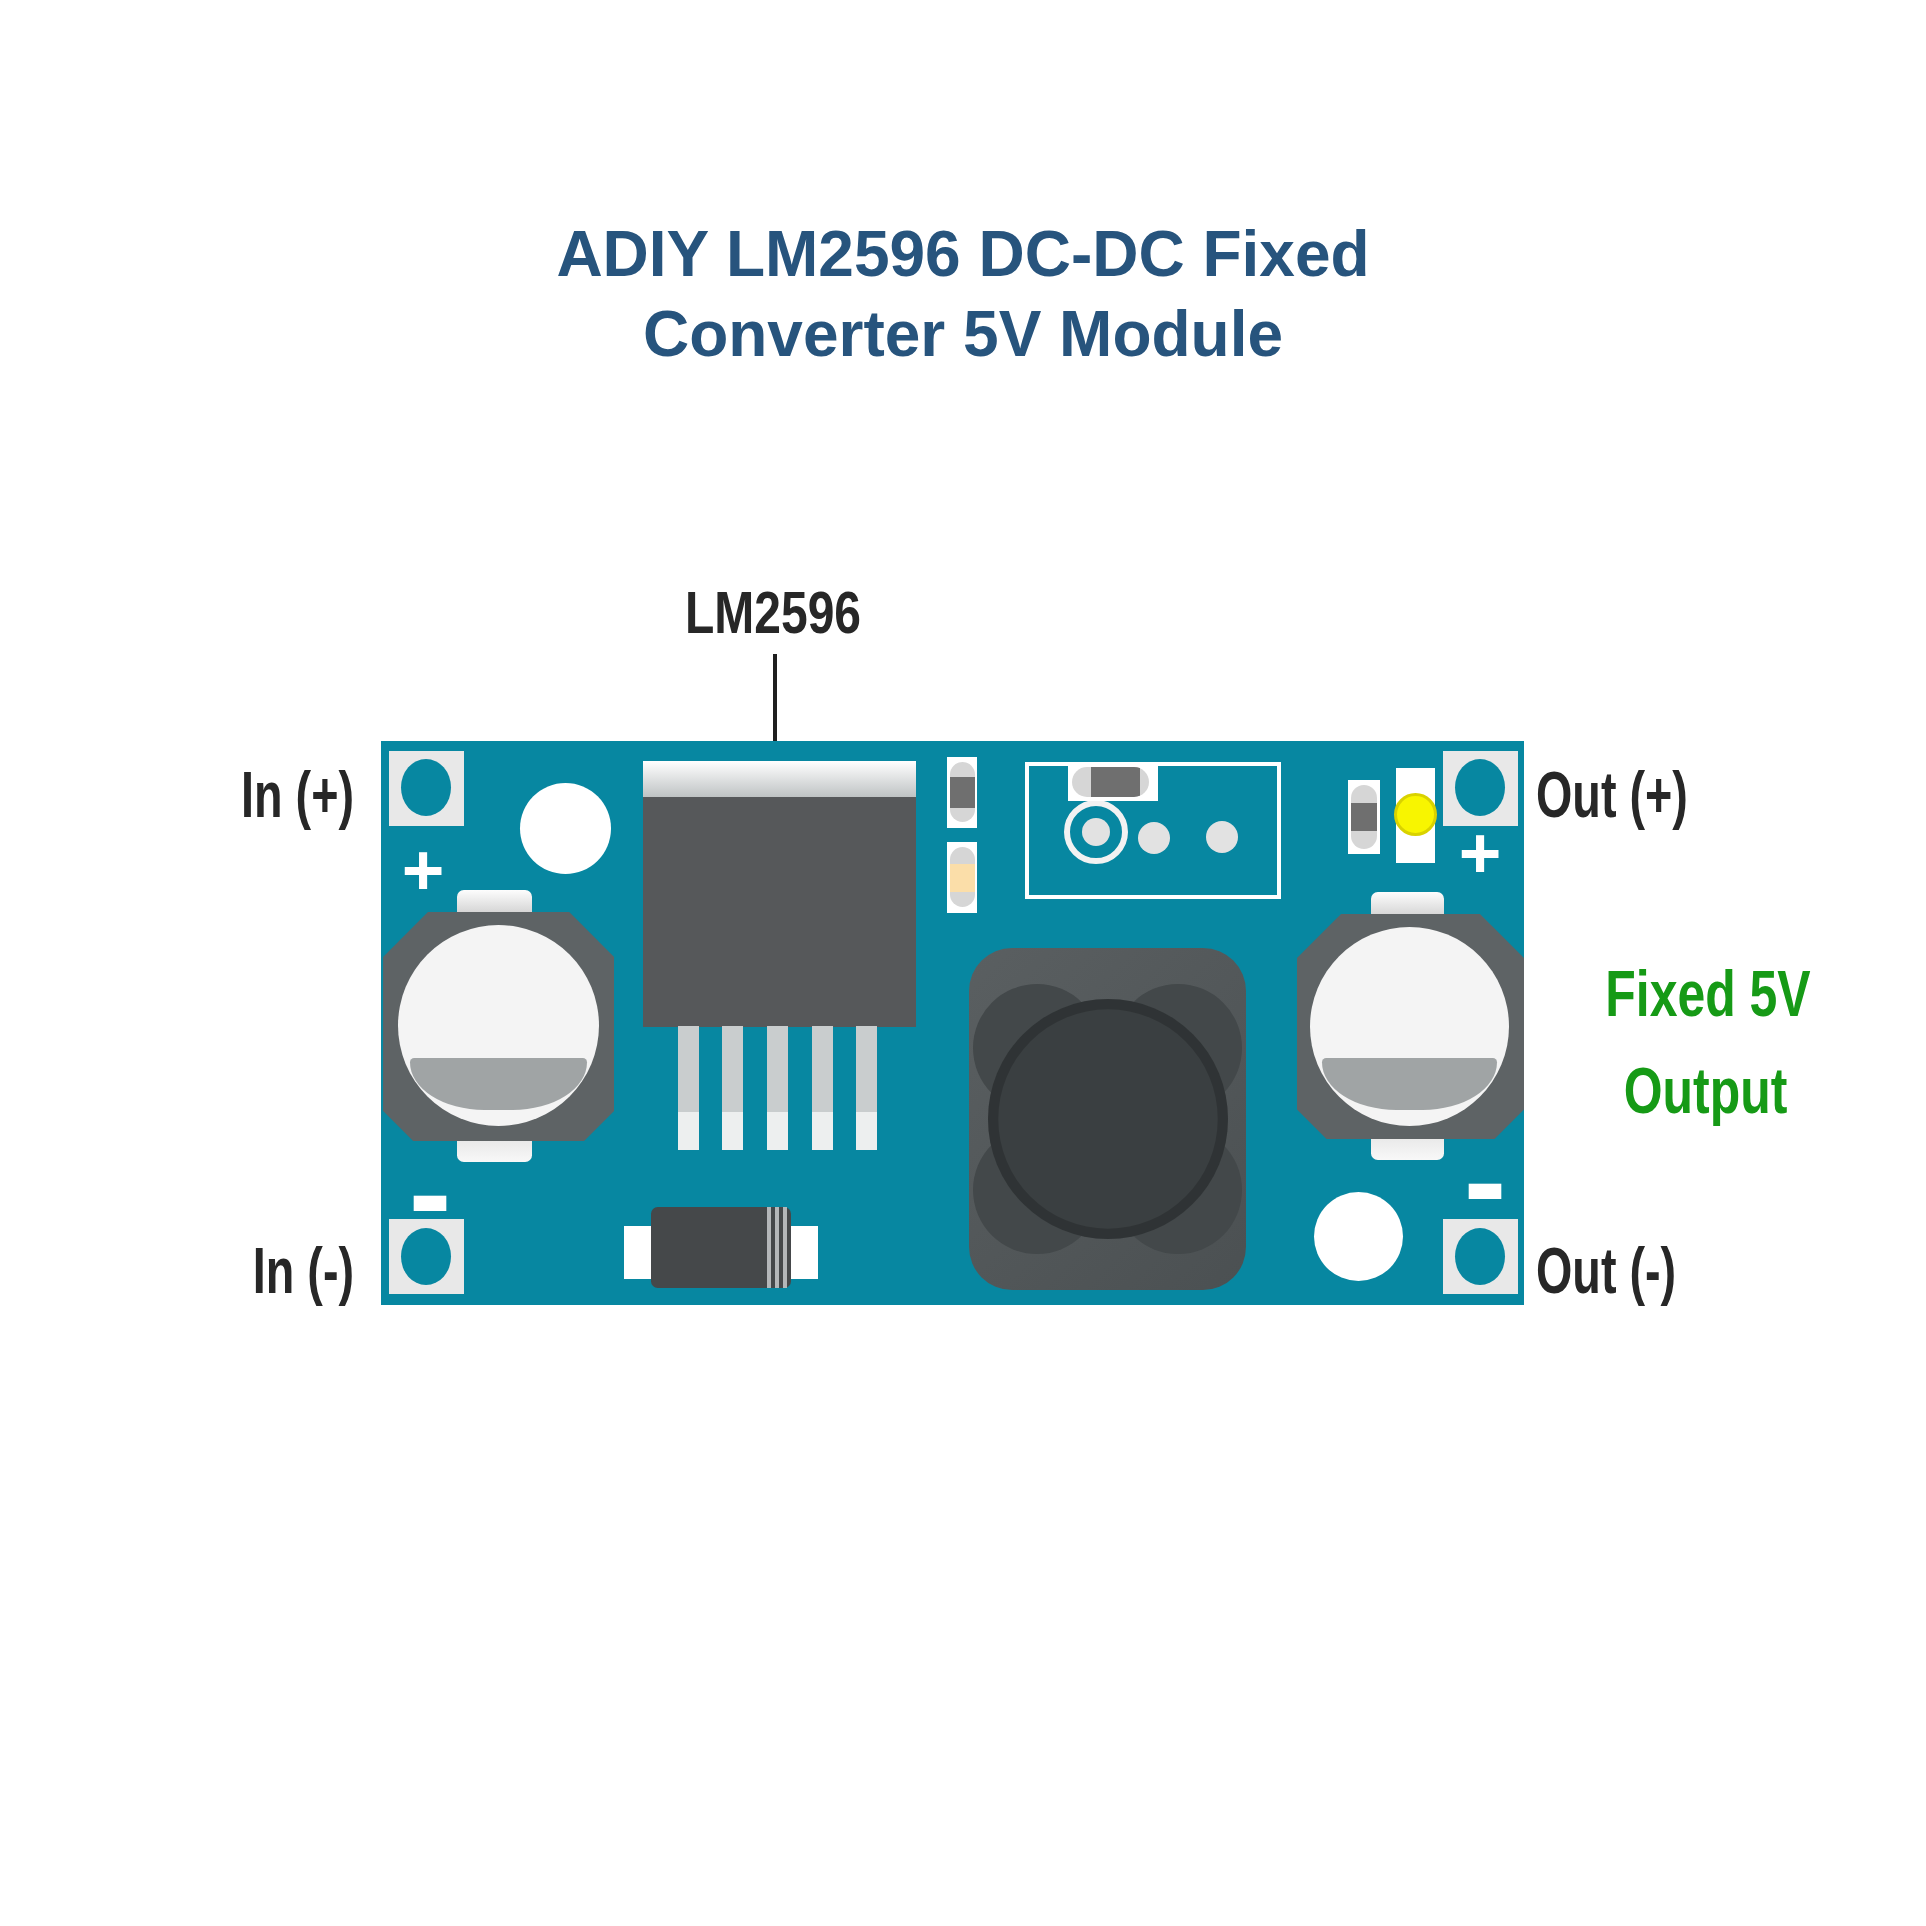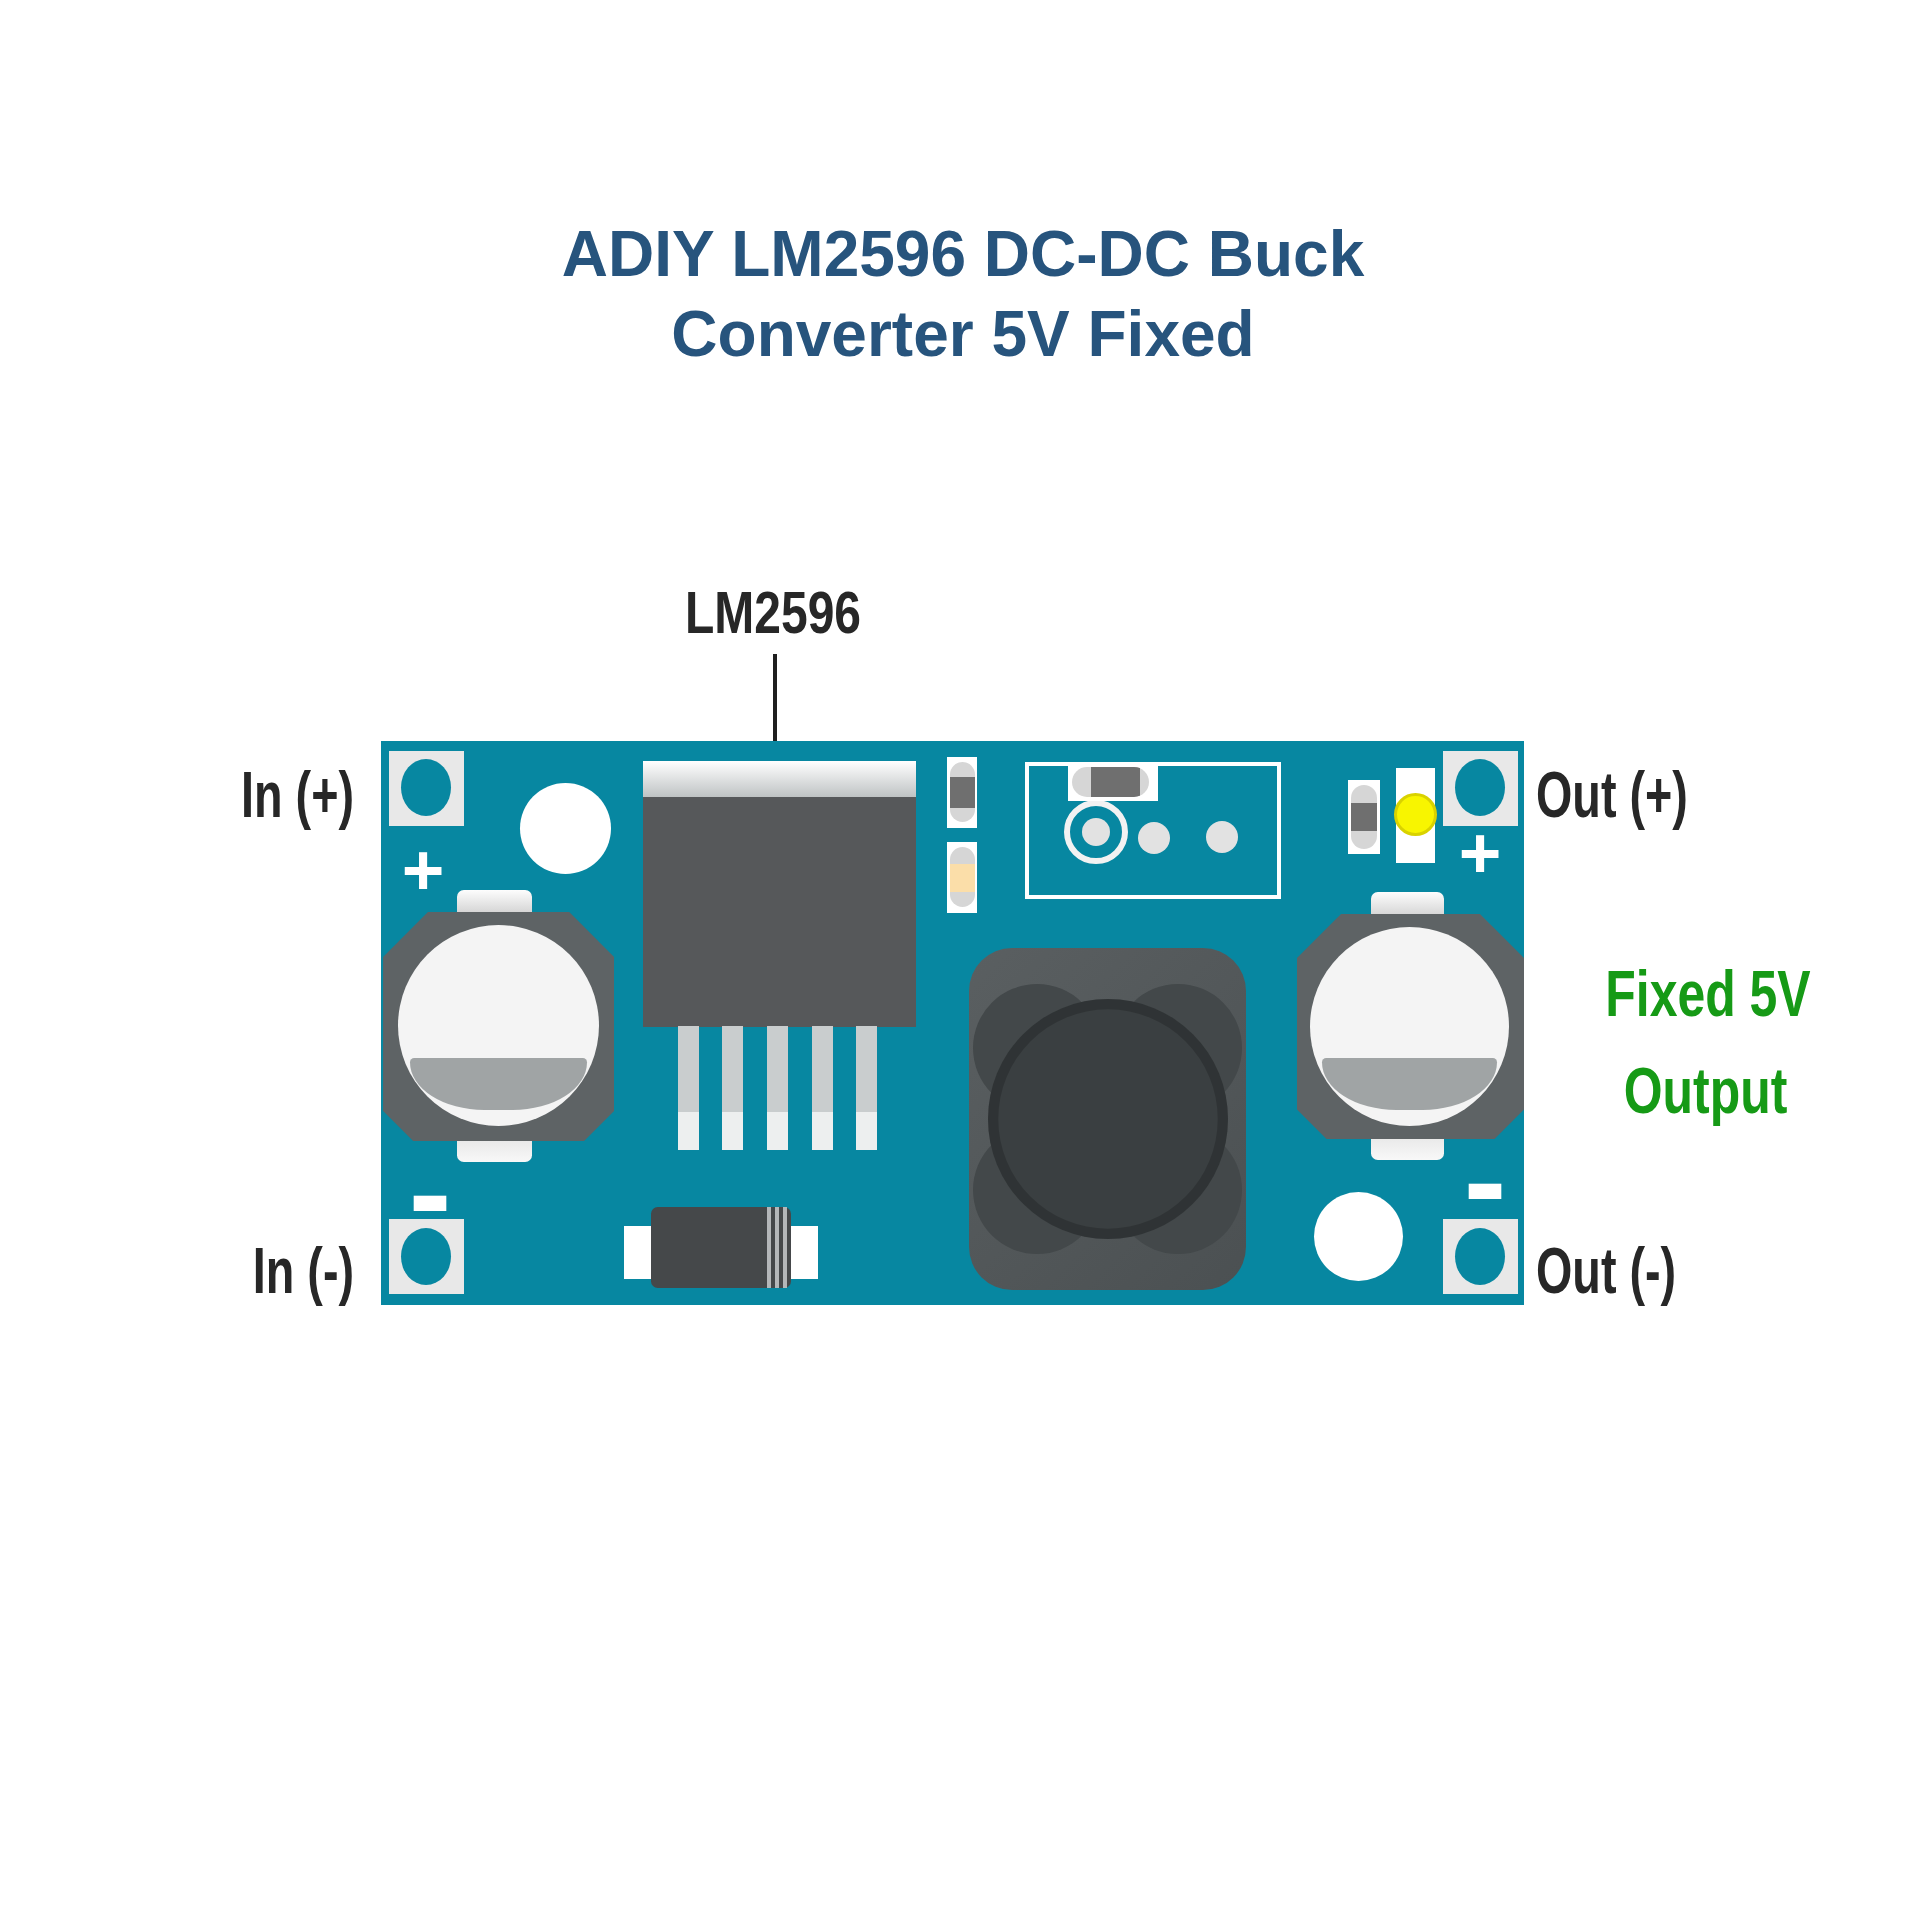--- a/index.html
+++ b/index.html
@@ -76,22 +76,22 @@
   .diode-body{position:absolute;left:270px;top:466px;width:140px;height:81px;background:#45484A;border-radius:6.8px;}
   .diode-cap{position:absolute;top:485px;width:27px;height:53px;background:#ffffff;}
   .diode-stripe{position:absolute;top:466px;width:3.9px;height:81px;background:#B4B7B9;}
 </style>
 </head>
 <body>
 
 <div id="canvas">
 
   <div class="title">
-    <div>ADIY LM2596 DC-DC Buck</div>
-    <div>Converter 5V Fixed</div>
+    <div>ADIY LM2596 DC-DC Fixed</div>
+    <div>Converter 5V Module</div>
   </div>
 
   <div class="chip-label">LM2596</div>
   <div class="leader"></div>
 
   <div class="side-label label-right" style="left:171px;top:763px;width:183px;">In (+)</div>
   <div class="side-label label-right" style="left:171px;top:1239px;width:183px;">In (-)</div>
   <div class="side-label label-left" style="left:1536px;top:763px;width:214px;">Out (+)</div>
   <div class="side-label label-left" style="left:1536px;top:1239px;width:214px;">Out (-)</div>
 

